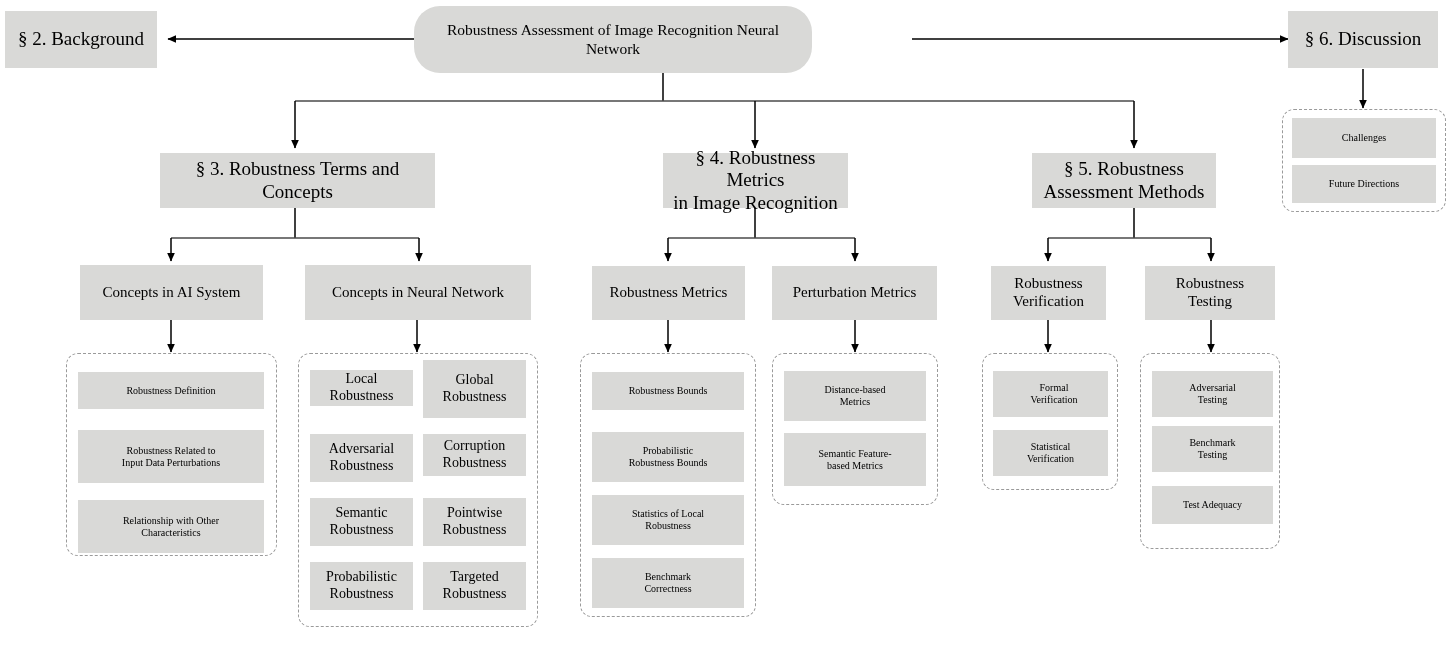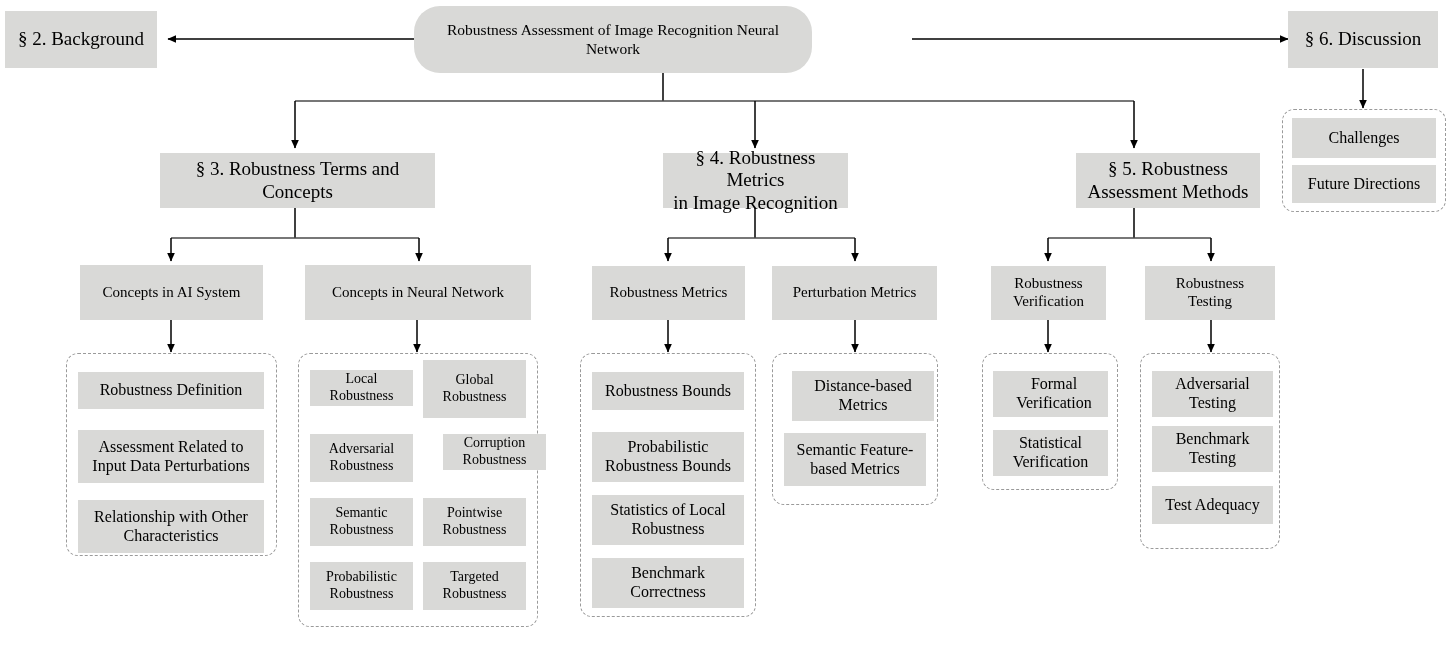--- a/index.html
+++ b/index.html
@@ -19,21 +19,21 @@
     display:flex;align-items:center;justify-content:center;
     text-align:center;
     line-height:1.18;
     box-sizing:border-box;
     padding:2px 4px;
     white-space:pre-line;
   }
   .n-title{font-size:15.5px;}
   .n-sec{font-size:19px;}
   .n-mid{font-size:15px;}
-  .n-leaf{font-size:16px;}
+  .n-leaf{font-size:10px;}
   .n-small{font-size:14px;}
 
   .group{
     position:absolute;
     border:1.6px dashed #9a9a9a;
     border-radius:12px;
     box-sizing:border-box;
     background:transparent;
   }
 </style>
@@ -102,33 +102,33 @@
   <div class="node n-leaf" style="left:1292px;top:165px;width:144px;height:38px;">Future Directions</div>
 
   <div class="node n-sec" style="left:160px;top:153px;width:275px;height:55px;">§ 3. Robustness Terms and Concepts</div>
 
   <div class="node n-mid" style="left:80px;top:265px;width:183px;height:55px;">Concepts in AI System</div>
 
   <div class="node n-mid" style="left:305px;top:265px;width:226px;height:55px;">Concepts in Neural Network</div>
 
   <div class="group" style="left:66px;top:353px;width:211px;height:203px;"></div>
   <div class="node n-leaf" style="left:78px;top:372px;width:186px;height:37px;">Robustness Definition</div>
-  <div class="node n-leaf" style="left:78px;top:430px;width:186px;height:53px;">Assessment Related to
+  <div class="node n-leaf" style="left:78px;top:430px;width:186px;height:53px;">Robustness Related to
 Input Data Perturbations</div>
   <div class="node n-leaf" style="left:78px;top:500px;width:186px;height:53px;">Relationship with Other
 Characteristics</div>
 
   <div class="group" style="left:298px;top:353px;width:240px;height:274px;"></div>
   <div class="node n-small" style="left:310px;top:370px;width:103px;height:36px;">Local
 Robustness</div>
   <div class="node n-small" style="left:423px;top:360px;width:103px;height:58px;">Global
 Robustness</div>
   <div class="node n-small" style="left:310px;top:434px;width:103px;height:48px;">Adversarial
 Robustness</div>
-  <div class="node n-small" style="left:423px;top:434px;width:103px;height:36px;margin-left:20px;">Corruption
+  <div class="node n-small" style="left:423px;top:434px;width:103px;height:42px;">Corruption
 Robustness</div>
   <div class="node n-small" style="left:310px;top:498px;width:103px;height:48px;">Semantic
 Robustness</div>
   <div class="node n-small" style="left:423px;top:498px;width:103px;height:48px;">Pointwise
 Robustness</div>
   <div class="node n-small" style="left:310px;top:562px;width:103px;height:48px;">Probabilistic
 Robustness</div>
   <div class="node n-small" style="left:423px;top:562px;width:103px;height:48px;">Targeted
 Robustness</div>
 
@@ -142,26 +142,26 @@
   <div class="group" style="left:580px;top:353px;width:176px;height:264px;"></div>
   <div class="node n-leaf" style="left:592px;top:372px;width:152px;height:38px;">Robustness Bounds</div>
   <div class="node n-leaf" style="left:592px;top:432px;width:152px;height:50px;">Probabilistic
 Robustness Bounds</div>
   <div class="node n-leaf" style="left:592px;top:495px;width:152px;height:50px;">Statistics of Local
 Robustness</div>
   <div class="node n-leaf" style="left:592px;top:558px;width:152px;height:50px;">Benchmark
 Correctness</div>
 
   <div class="group" style="left:772px;top:353px;width:166px;height:152px;"></div>
-  <div class="node n-leaf" style="left:784px;top:371px;width:142px;height:50px;margin-left:8px;">Distance-based
+  <div class="node n-leaf" style="left:784px;top:371px;width:142px;height:50px;">Distance-based
 Metrics</div>
   <div class="node n-leaf" style="left:784px;top:433px;width:142px;height:53px;">Semantic Feature-
 based Metrics</div>
 
-  <div class="node n-sec" style="left:1076px;top:153px;width:184px;height:55px;">§ 5. Robustness
+  <div class="node n-sec" style="left:1032px;top:153px;width:184px;height:55px;">§ 5. Robustness
 Assessment Methods</div>
 
   <div class="node n-mid" style="left:991px;top:266px;width:115px;height:54px;">Robustness
 Verification</div>
 
   <div class="node n-mid" style="left:1145px;top:266px;width:130px;height:54px;">Robustness
 Testing</div>
 
   <div class="group" style="left:982px;top:353px;width:136px;height:137px;"></div>
   <div class="node n-leaf" style="left:993px;top:371px;width:115px;height:46px;padding-left:11px;">Formal

